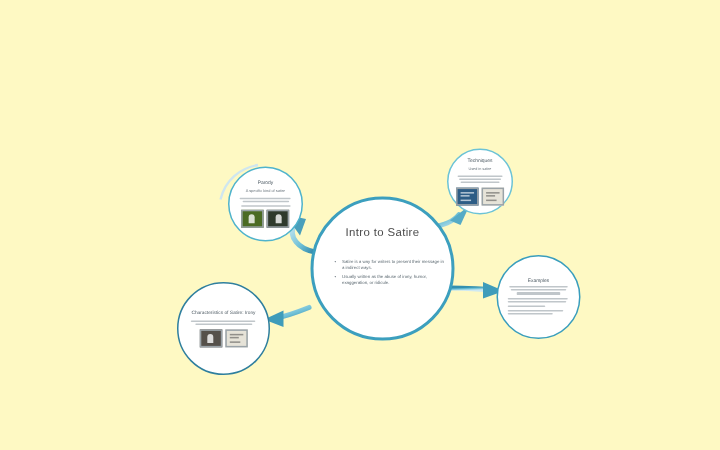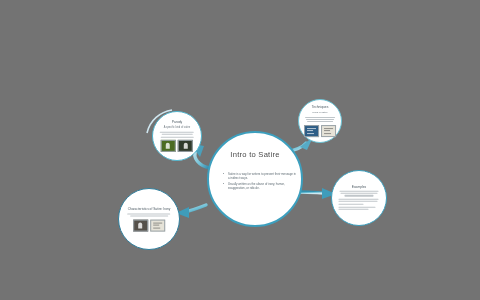--- a/index.html
+++ b/index.html
@@ -4,21 +4,21 @@
 <style>
   html, body {
     margin: 0;
     padding: 0;
     background: #ffffff;
   }
   #canvas {
     position: relative;
     width: 480px;
     height: 300px;
-    background: #737373;
+    background: #fef9c3;
     overflow: hidden;
     font-family: "Liberation Sans", sans-serif;
     -webkit-font-smoothing: antialiased;
   }
   #arrow-layer {
     position: absolute;
     left: 0;
     top: 0;
     width: 480px;
     height: 300px;

